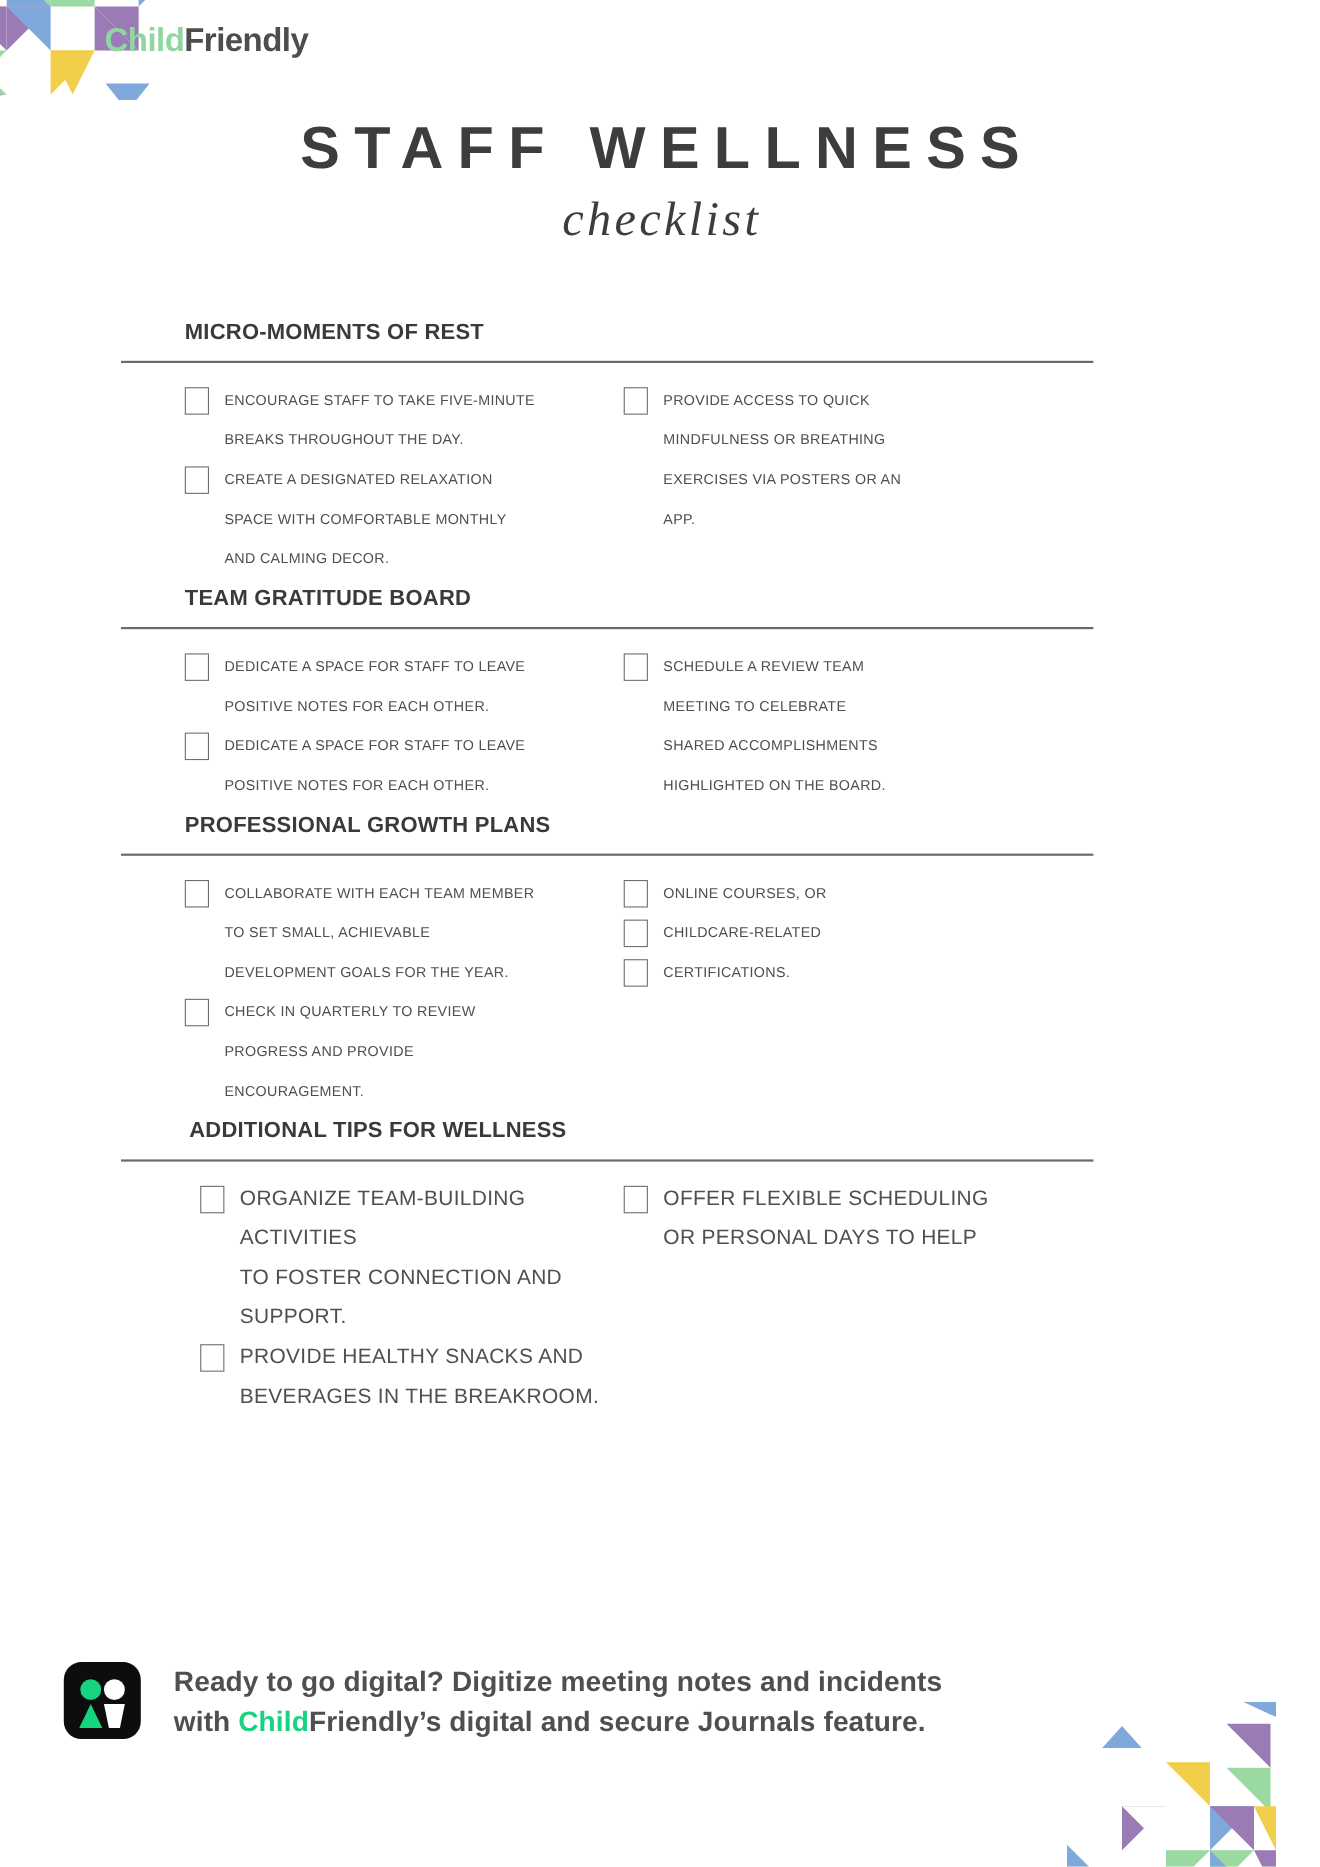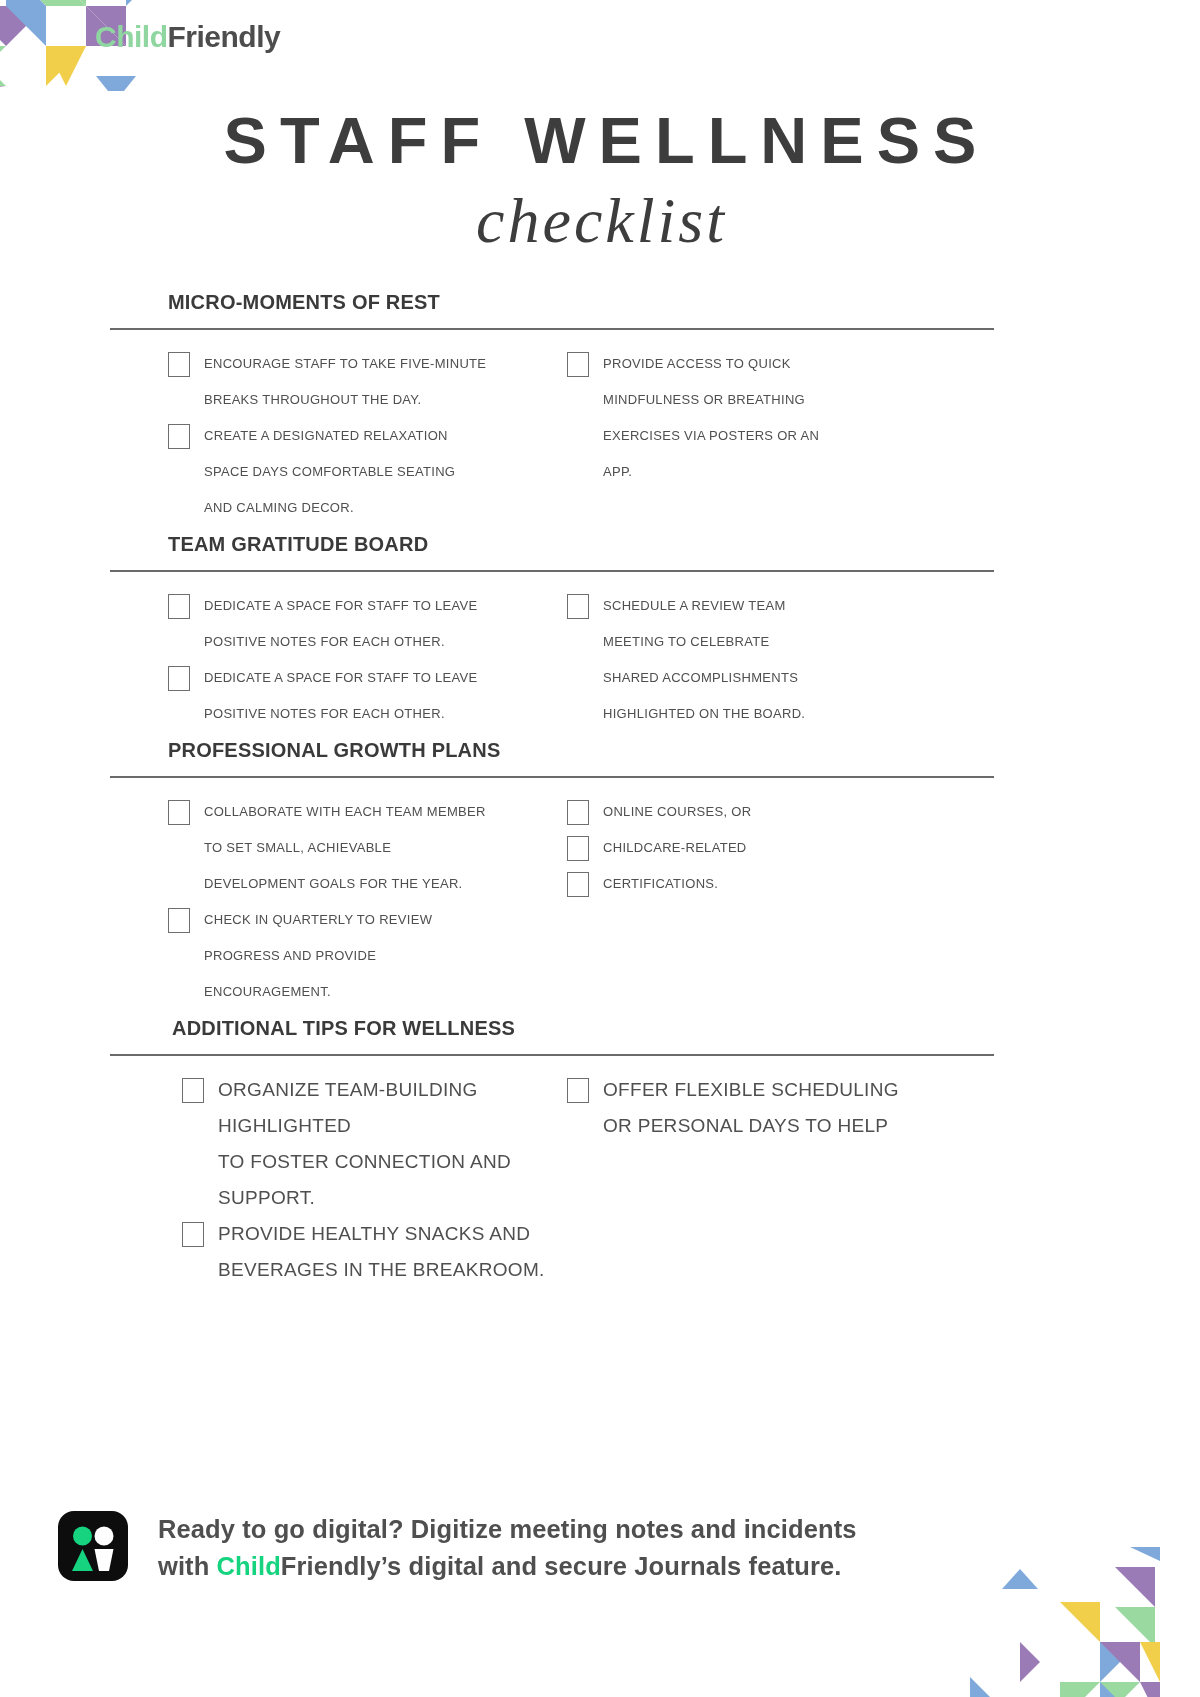--- a/index.html
+++ b/index.html
@@ -23,27 +23,27 @@
 
   
   .logo-wrap{position:absolute;left:95px;top:22px;}
   .logo-text{font-size:30px;font-weight:bold;letter-spacing:-0.5px;line-height:1;}
   .logo-child{color:#8fd6a0;}
   .logo-friendly{color:#4d4d4d;}
 
   
   .title-block{position:absolute;left:0;top:108px;width:1200px;text-align:center;}
   .title-main{
-    font-size:65px;font-weight:bold;color:#3d3d3d;
+    font-size:54px;font-weight:bold;color:#3d3d3d;
     letter-spacing:13px;line-height:1;margin:0;
     padding-left:13px;
   }
   .title-sub{
     font-family:"Liberation Serif", serif;
-    font-style:italic;font-size:64px;color:#3d3d3d;
+    font-style:italic;font-size:44px;color:#3d3d3d;
     letter-spacing:3px;margin:16px 0 0 0;line-height:1;
     padding-left:3px;
   }
 
   
   .content{position:absolute;left:110px;top:290px;width:884px;}
   .section{margin-bottom:6px;}
   .sec-head{
     font-size:20px;font-weight:bold;color:#3a3a3a;
     letter-spacing:0.2px;margin:0 0 0 58px;line-height:1.2;
@@ -140,21 +140,21 @@
             <div class="item">
               <span class="box spacer"></span>
               <span class="item-text">BREAKS THROUGHOUT THE DAY.</span>
             </div>
             <div class="item">
               <span class="box"></span>
               <span class="item-text">CREATE A DESIGNATED RELAXATION</span>
             </div>
             <div class="item">
               <span class="box spacer"></span>
-              <span class="item-text">SPACE DAYS COMFORTABLE SEATING</span>
+              <span class="item-text">SPACE WITH COMFORTABLE MONTHLY</span>
             </div>
             <div class="item">
               <span class="box spacer"></span>
               <span class="item-text">AND CALMING DECOR.</span>
             </div>
           </div>
           <div class="col col-right">
             <div class="item">
               <span class="box"></span>
               <span class="item-text">PROVIDE ACCESS TO QUICK</span>
@@ -262,21 +262,21 @@
           </div>
         </div>
       </div>
       <div class="section sec-tips">
         <div class="sec-head">ADDITIONAL TIPS FOR WELLNESS</div>
         <hr class="sec-rule">
         <div class="cols">
           <div class="col col-left">
             <div class="item">
               <span class="box"></span>
-              <span class="item-text">ORGANIZE TEAM-BUILDING HIGHLIGHTED</span>
+              <span class="item-text">ORGANIZE TEAM-BUILDING ACTIVITIES</span>
             </div>
             <div class="item">
               <span class="box spacer"></span>
               <span class="item-text">TO FOSTER CONNECTION AND SUPPORT.</span>
             </div>
             <div class="item">
               <span class="box"></span>
               <span class="item-text">PROVIDE HEALTHY SNACKS AND</span>
             </div>
             <div class="item">

